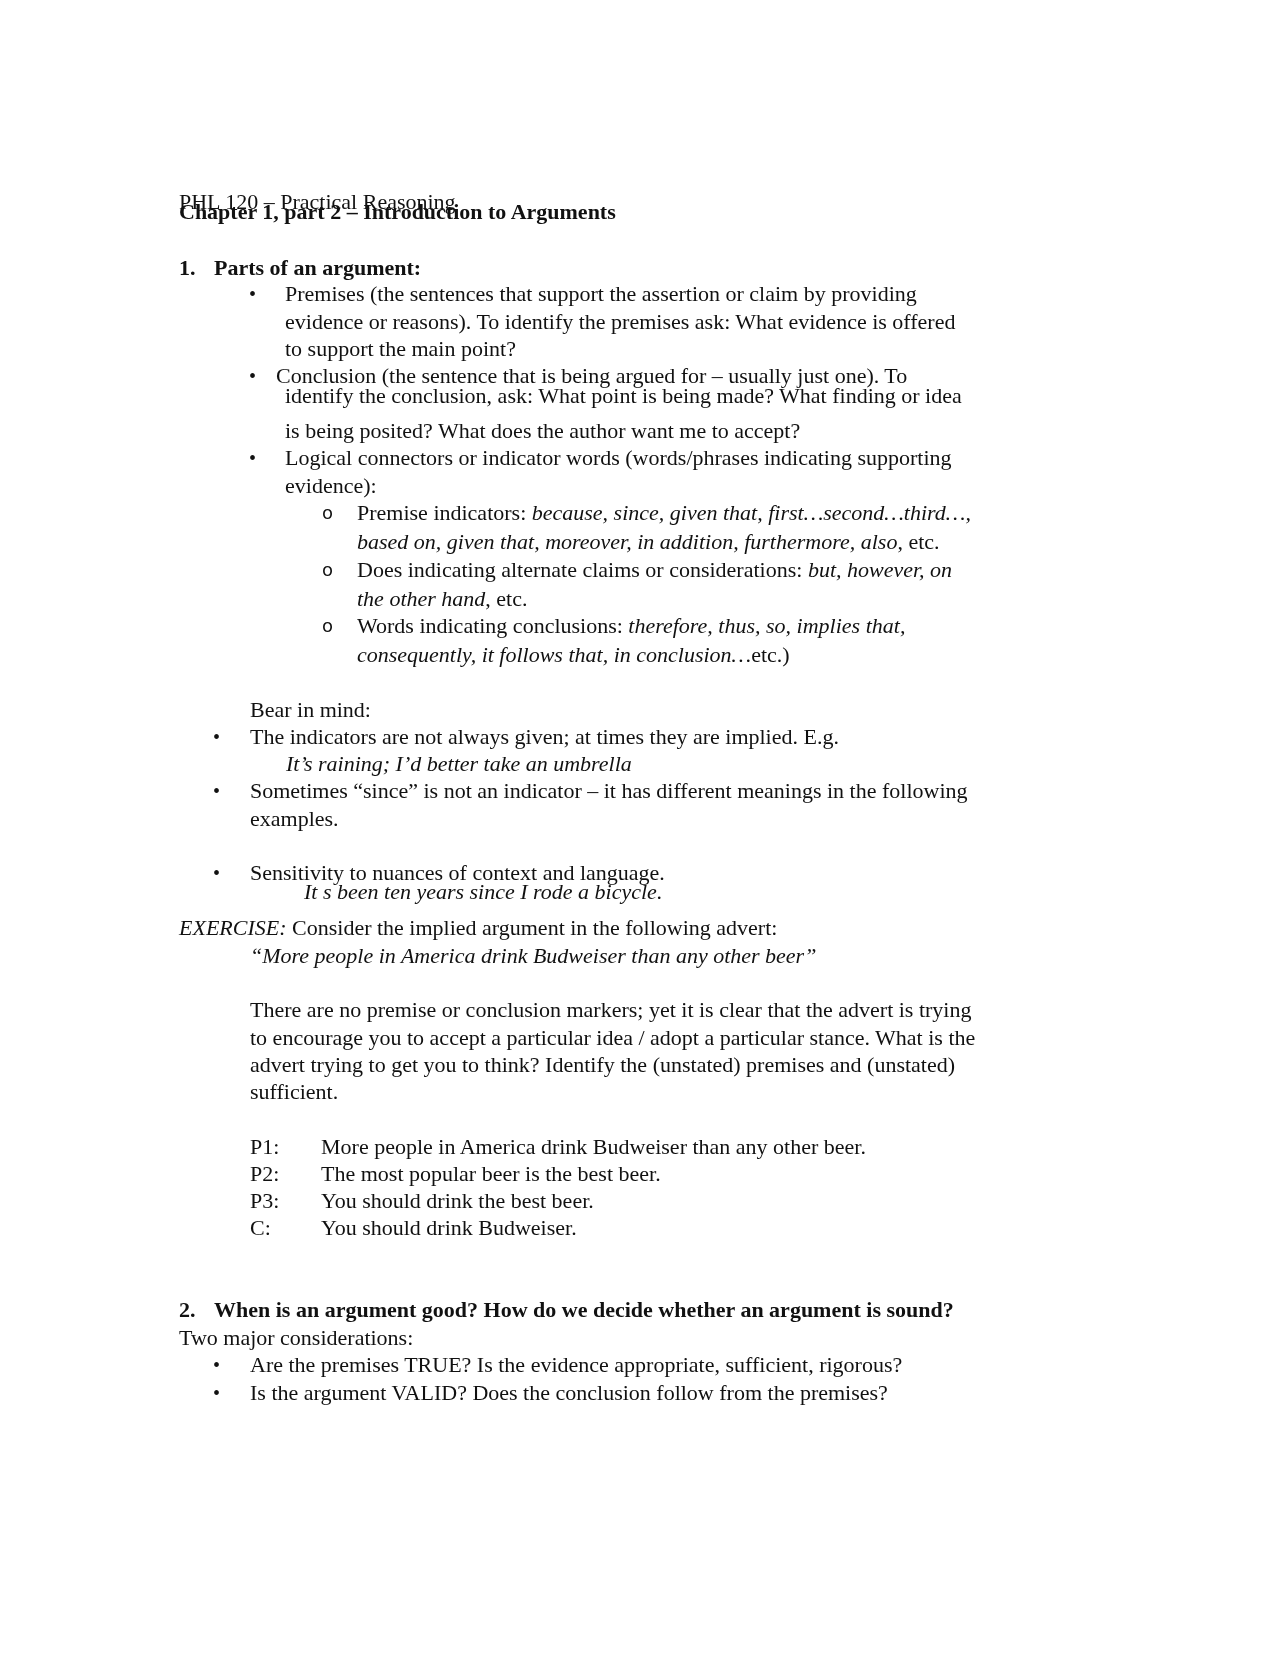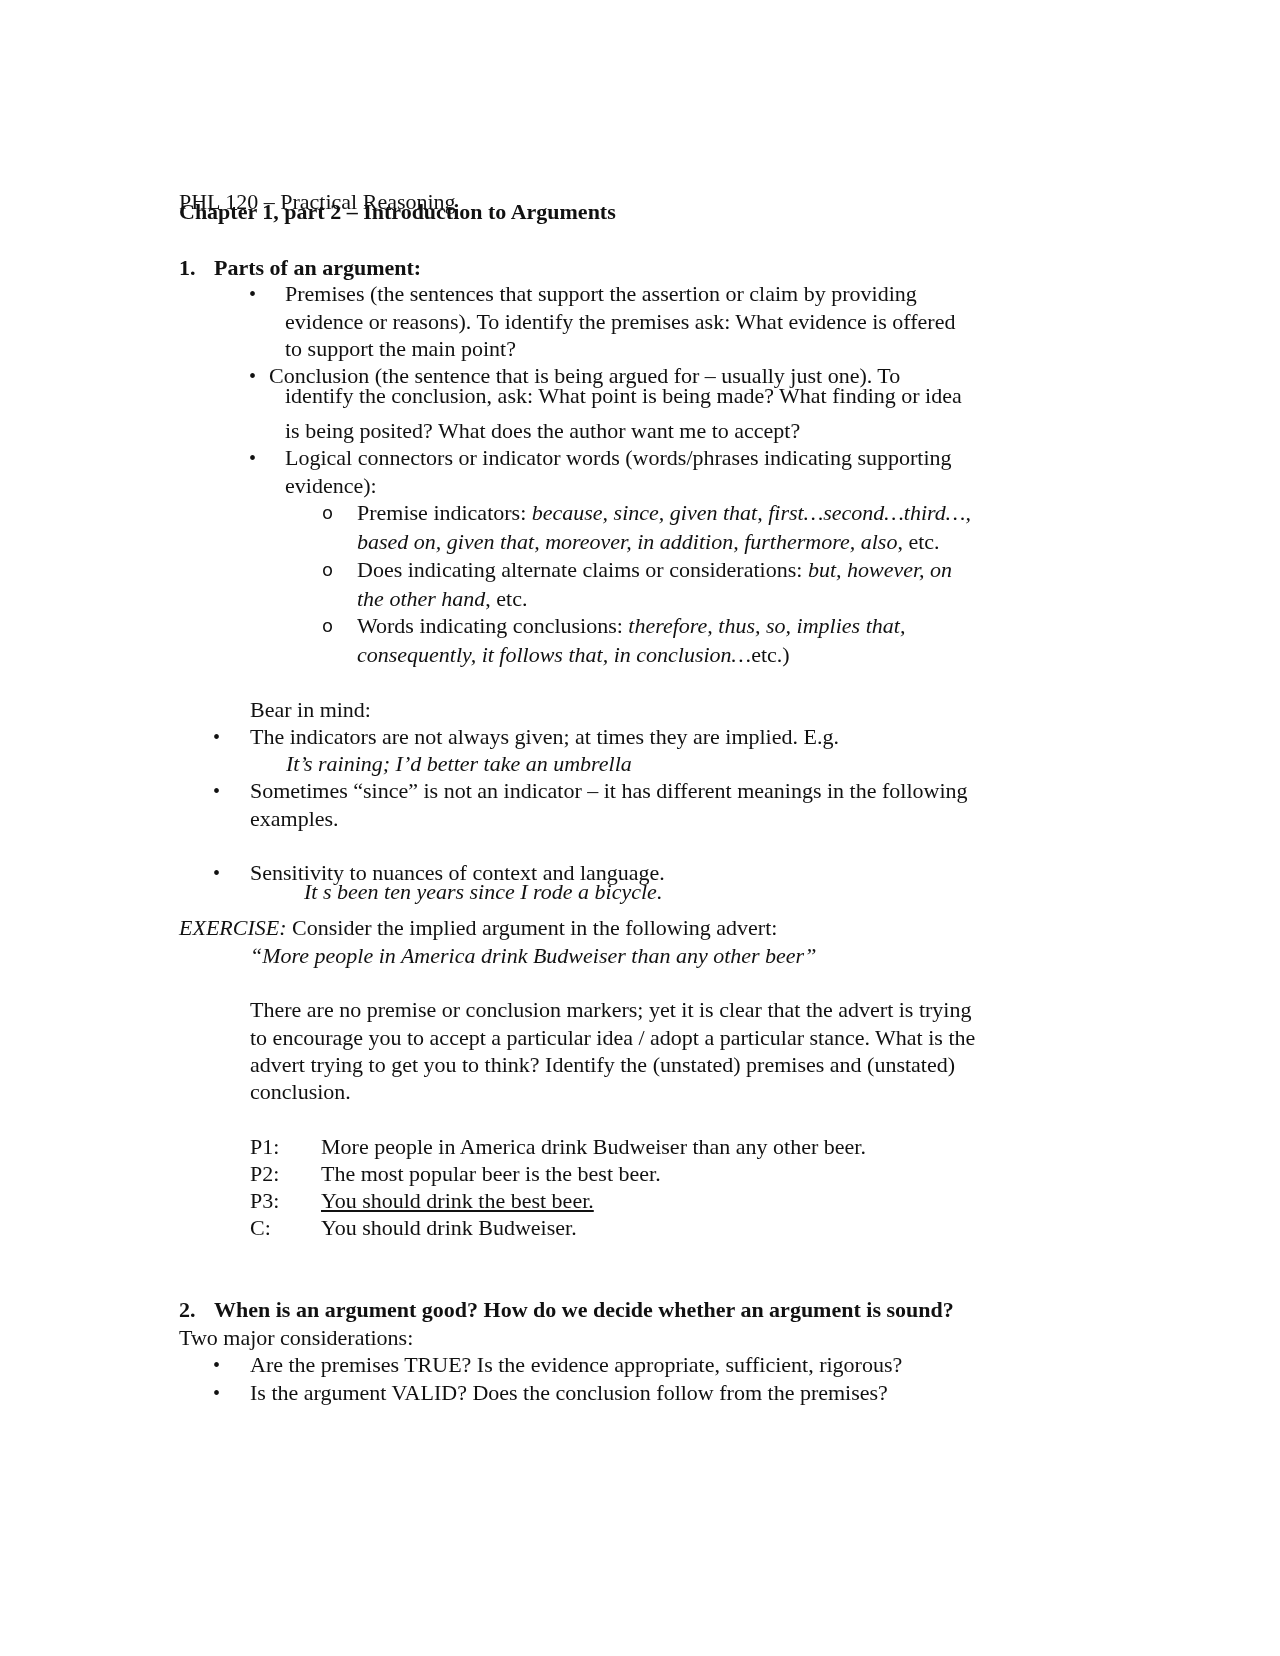--- a/index.html
+++ b/index.html
@@ -25,21 +25,21 @@
 
 <div>
   <span class="bullet" style="left:249px;top:280px;">•</span>
   <div class="line" style="left:285px;top:280px;">Premises (the sentences that support the assertion or claim by providing</div>
   <div class="line" style="left:285px;top:308px;">evidence or reasons). To identify the premises ask: What evidence is offered</div>
   <div class="line" style="left:285px;top:335px;">to support the main point?</div>
 </div>
 
 <div>
   <span class="bullet" style="left:249px;top:362px;">•</span>
-  <div class="line" style="left:269px;top:362px;">Conclusion (the sentence that is being argued for – usually just one). To</div>
+  <div class="line" style="left:276px;top:362px;">Conclusion (the sentence that is being argued for – usually just one). To</div>
   <div class="line" style="left:285px;top:370px;margin-top:12px;">identify the conclusion, ask: What point is being made? What finding or idea</div>
   <div class="line" style="left:285px;top:417px;">is being posited? What does the author want me to accept?</div>
 </div>
 
 <div>
   <span class="bullet" style="left:249px;top:444px;">•</span>
   <div class="line" style="left:285px;top:444px;">Logical connectors or indicator words (words/phrases indicating supporting</div>
   <div class="line" style="left:285px;top:472px;">evidence):</div>
 
   <div>
@@ -80,33 +80,33 @@
   <span class="bullet" style="left:213px;top:859px;">•</span>
   <div class="line" style="left:250px;top:859px;">Sensitivity to nuances of context and language.</div>
 </div>
 
 <div class="line" style="left:179px;top:914px;"><span class="i">EXERCISE:</span><span> Consider the implied argument in the following advert:</span></div>
 <div class="line i" style="left:250px;top:942px;">“More people in America drink Budweiser than any other beer”</div>
 
 <div class="line" style="left:250px;top:996px;">There are no premise or conclusion markers; yet it is clear that the advert is trying</div>
 <div class="line" style="left:250px;top:1024px;">to encourage you to accept a particular idea / adopt a particular stance. What is the</div>
 <div class="line" style="left:250px;top:1051px;">advert trying to get you to think? Identify the (unstated) premises and (unstated)</div>
-<div class="line" style="left:250px;top:1078px;">conclusion.</div>
+<div class="line" style="left:250px;top:1078px;">sufficient.</div>
 
 <div>
   <div class="line" style="left:250px;top:1133px;">P1:</div>
   <div class="line" style="left:321px;top:1133px;">More people in America drink Budweiser than any other beer.</div>
 </div>
 <div>
   <div class="line" style="left:250px;top:1160px;">P2:</div>
   <div class="line" style="left:321px;top:1160px;">The most popular beer is the best beer.</div>
 </div>
 <div>
   <div class="line" style="left:250px;top:1187px;">P3:</div>
-  <div class="line" style="left:321px;top:1187px;text-decoration:underline;">You should drink the best beer.</div>
+  <div class="line" style="left:321px;top:1187px;">You should drink the best beer.</div>
 </div>
 <div>
   <div class="line" style="left:250px;top:1214px;">C:</div>
   <div class="line" style="left:321px;top:1214px;">You should drink Budweiser.</div>
 </div>
 
 <div class="line b" style="left:179px;top:1296px;">2.</div>
 <div class="line b" style="left:214px;top:1296px;">When is an argument good? How do we decide whether an argument is sound?</div>
 <div class="line" style="left:179px;top:1324px;">Two major considerations:</div>
 

